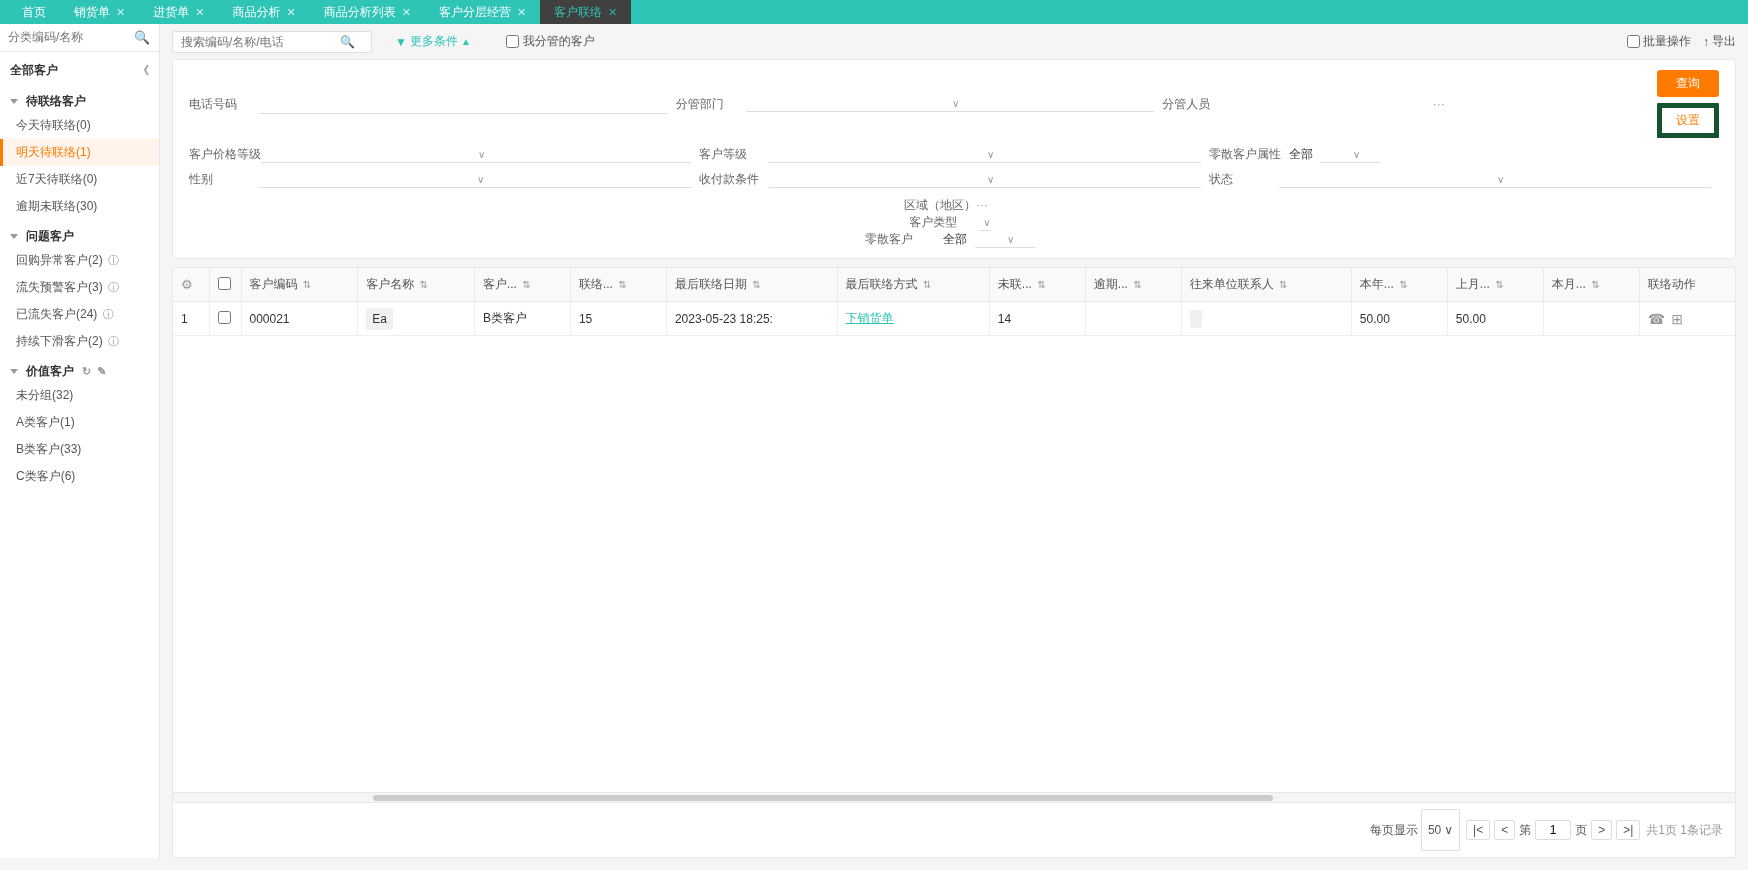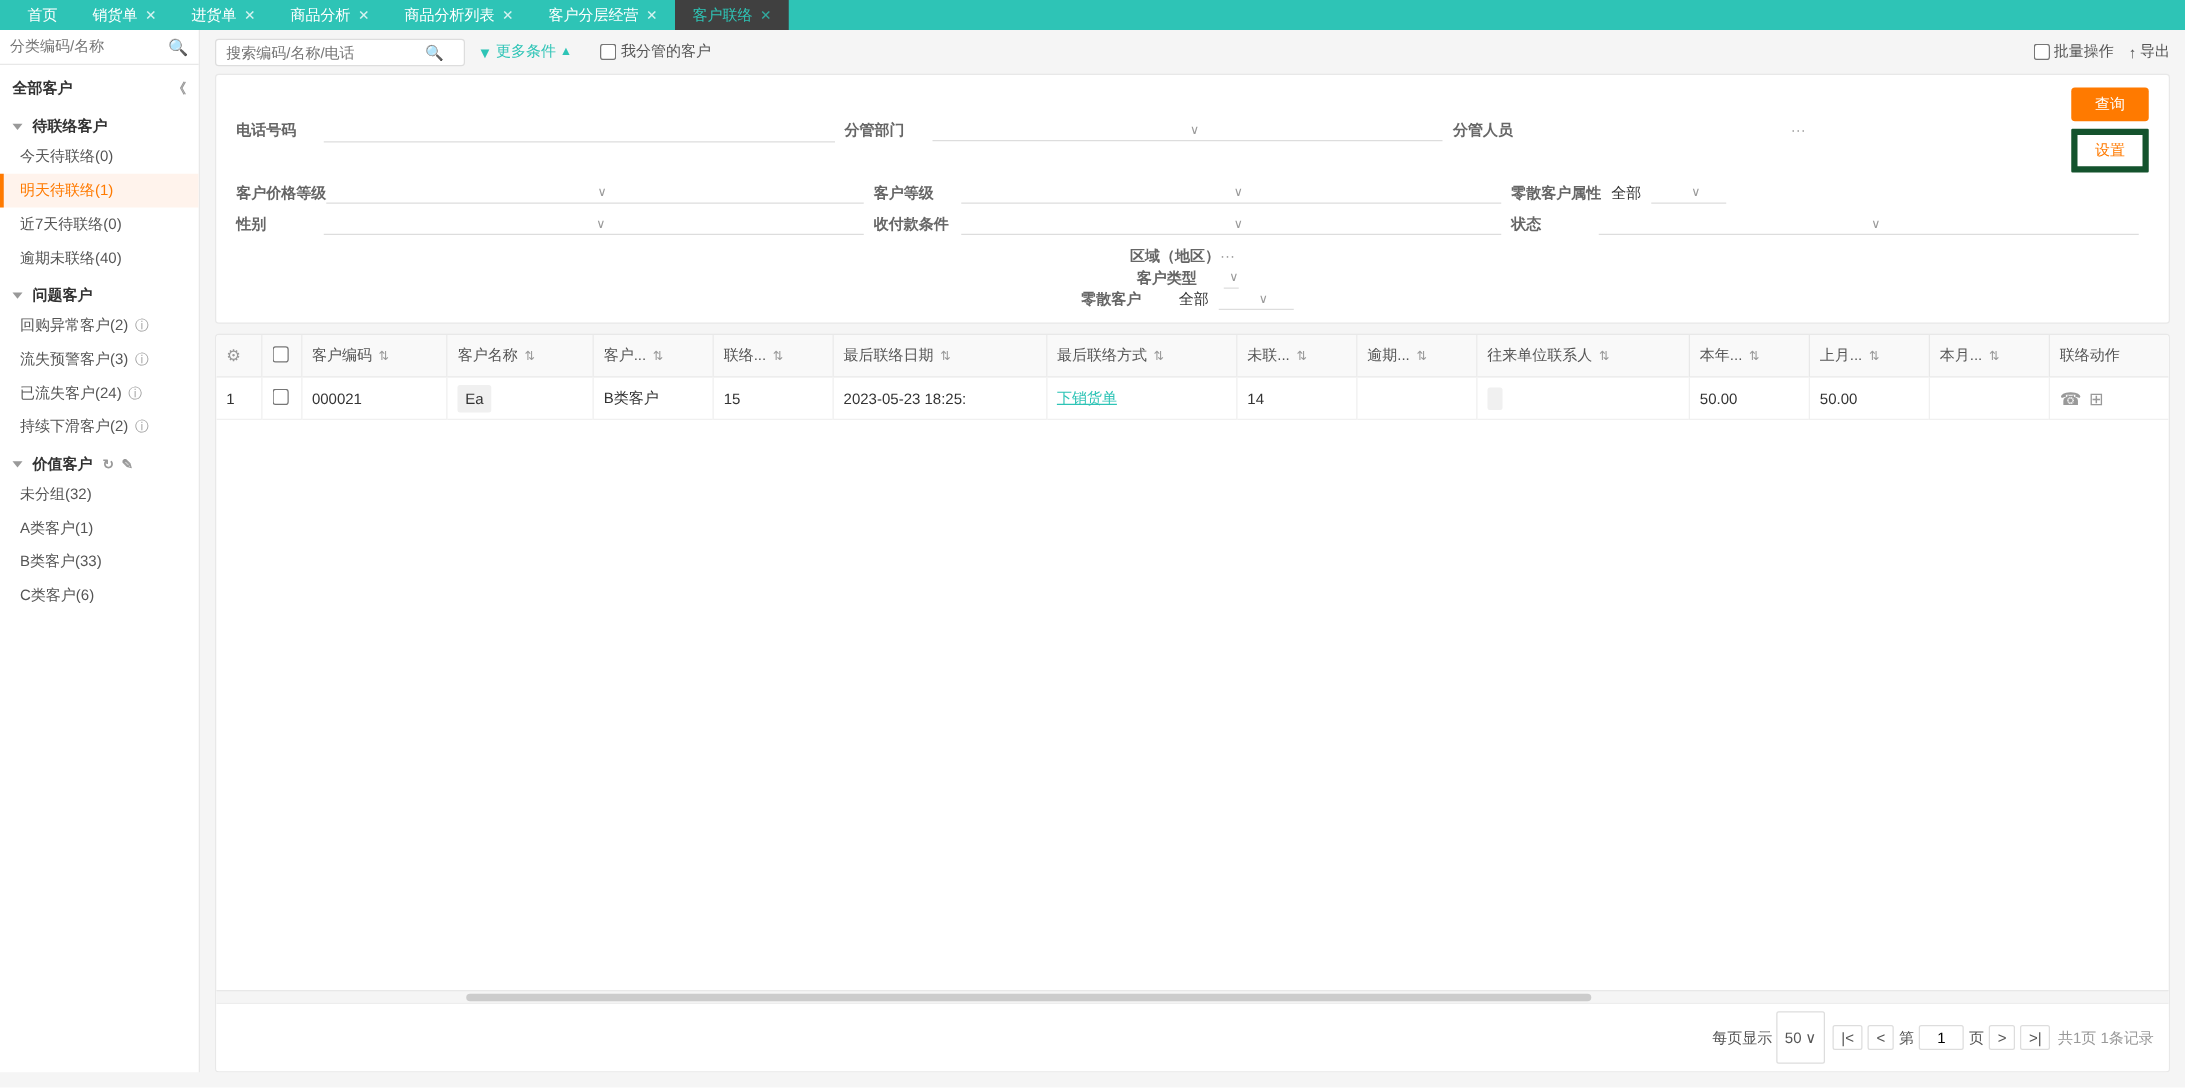--- a/index.html
+++ b/index.html
@@ -109,21 +109,21 @@
       overflow: hidden;
       background: #f5f5f5;
     }
     
     
     .toolbar {
       display: flex;
       align-items: center;
       padding: 6px 12px;
       background: #f5f5f5;
-      gap: 4px;
+      gap: 17px;
     }
     .search-bar {
       display: flex;
       align-items: center;
       background: #fff;
       border: 1px solid #ddd;
       border-radius: 3px;
       padding: 3px 8px;
       gap: 4px;
       min-width: 200px;
@@ -192,21 +192,20 @@
       display: flex;
       align-items: center;
       flex: 1;
       min-width: 0;
     }
     .filter-label {
       color: #666;
       font-size: 12px;
       white-space: nowrap;
       min-width: 70px;
-      font-weight: bold;
     }
     .filter-input {
       flex: 1;
       border: none;
       border-bottom: 1px solid #ddd;
       outline: none;
       font-size: 12px;
       padding: 2px 0;
       margin-right: 8px;
     }
@@ -414,21 +413,21 @@
       <div class="sidebar-item">
         <span>今天待联络(0)</span>
       </div>
       <div class="sidebar-item active">
         <span>明天待联络(1)</span>
       </div>
       <div class="sidebar-item">
         <span>近7天待联络(0)</span>
       </div>
       <div class="sidebar-item">
-        <span>逾期未联络(40)</span>
+        <span>逾期未联络(30)</span>
       </div>
 
       <div class="sidebar-category section-title">
         <span class="arrow-down"></span>
         <span>问题客户</span>
       </div>
       <div class="sidebar-item">
         <span>回购异常客户(2)</span>
         <span style="color:#999;font-size:11px;margin-left:2px;">ⓘ</span>
       </div>

